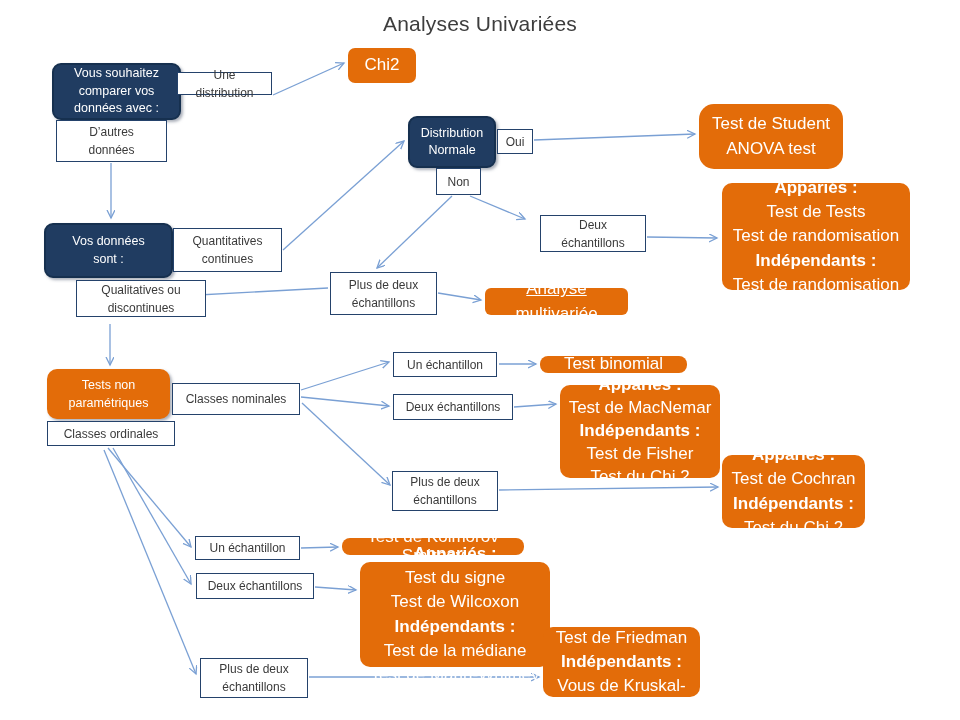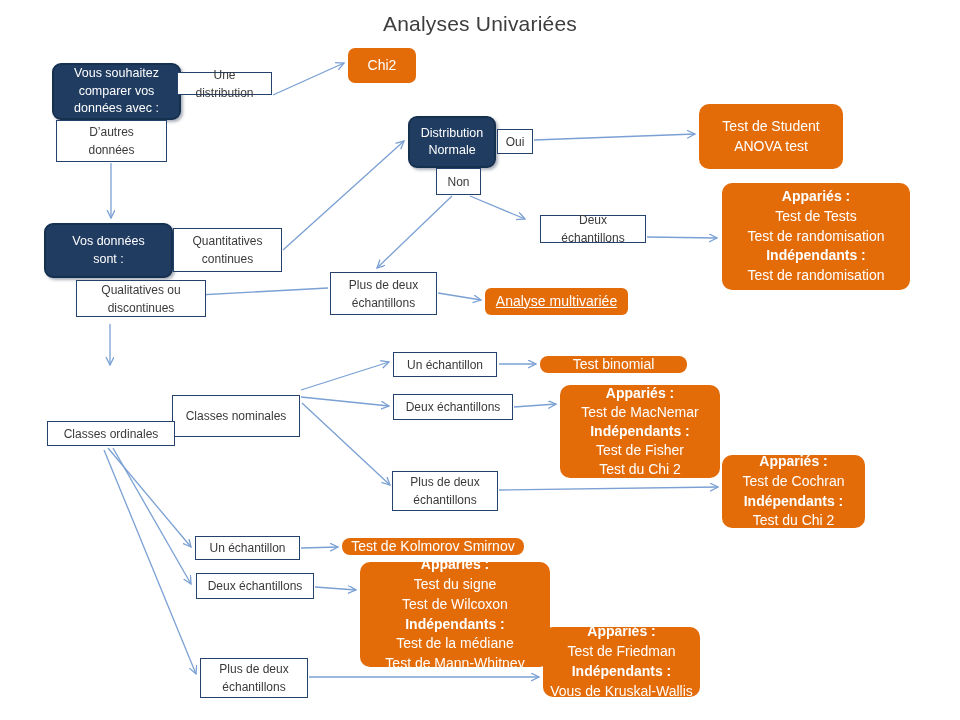--- a/index.html
+++ b/index.html
@@ -8,42 +8,42 @@
   .page-title{position:absolute;left:0;right:0;top:12px;text-align:center;
               font-size:21px;color:#3d3d3d;letter-spacing:.2px;}
   svg.edges{position:absolute;left:0;top:0;z-index:1;pointer-events:none;}
   .node{position:absolute;box-sizing:border-box;display:flex;flex-direction:column;
         align-items:center;justify-content:center;text-align:center;z-index:2;}
   .blue{background:#203c61;border:2.5px solid #16304f;border-radius:9px;color:#fff;
         font-size:12.5px;line-height:1.4;white-space:pre-line;
         box-shadow:2px 2px 3px rgba(90,100,120,.5);}
   .white{background:#fff;border:1.5px solid #24426b;color:#3a3a3a;font-size:12px;
          line-height:1.5;white-space:pre-line;}
-  .orange{background:#e36c09;border-radius:10px;color:#fff;font-size:14px;line-height:1.42;}
+  .orange{background:#e36c09;border-radius:10px;color:#fff;font-size:17px;line-height:1.42;}
   .orange .bold-line{font-weight:bold;}
   .bar{border-radius:8px;line-height:1.1;}
   .hub{font-size:12.5px;line-height:1.45;box-shadow:2px 2px 3px rgba(90,100,120,.5);}
 
   #n-vous{left:52px;top:63px;width:129px;height:57px;}
   #n-unedist{left:177px;top:72px;width:95px;height:23px;}
   #n-chi2{left:348px;top:48px;width:68px;height:35px;border-radius:7px;}
   #n-dautres{left:56px;top:120px;width:111px;height:42px;}
   #n-distnorm{left:408px;top:116px;width:88px;height:52px;}
   #n-oui{left:497px;top:129px;width:36px;height:25px;}
   #n-non{left:436px;top:168px;width:45px;height:27px;}
-  #n-student{left:699px;top:104px;width:144px;height:65px;}
-  #n-deux-haut{left:540px;top:215px;width:106px;height:28px;}
+  #n-student{left:699px;top:104px;width:144px;height:65px;border-radius:15px;}
+  #n-deux-haut{left:540px;top:215px;width:106px;height:37px;}
   #n-walsh{left:722px;top:183px;width:188px;height:107px;}
   #n-vosdonnees{left:44px;top:223px;width:129px;height:55px;}
   #n-quant{left:173px;top:228px;width:109px;height:44px;}
   #n-plusdeux-haut{left:330px;top:272px;width:107px;height:43px;}
   #n-multivariee{left:485px;top:288px;width:143px;height:27px;border-radius:6px;text-decoration:underline;}
   #n-qualit{left:45px;top:280px;width:130px;height:37px;margin-left:31px;}
   #n-tnp{left:47px;top:369px;width:123px;height:50px;}
-  #n-classnom{left:172px;top:395px;width:128px;height:42px;}
+  #n-classnom{left:172px;top:383px;width:128px;height:32px;}
   #n-classord{left:47px;top:421px;width:128px;height:25px;}
   #n-unech-mid{left:393px;top:352px;width:104px;height:25px;}
   #n-binomial{left:540px;top:356px;width:147px;height:17px;}
   #n-deuxech-mid{left:393px;top:394px;width:120px;height:26px;}
   #n-macnemar{left:560px;top:385px;width:160px;height:93px;line-height:1.35;}
   #n-plusdeux-mid{left:392px;top:471px;width:106px;height:40px;}
   #n-cochran{left:722px;top:455px;width:143px;height:73px;}
   #n-unech-bas{left:195px;top:536px;width:105px;height:24px;}
   #n-kolmorov{left:342px;top:538px;width:182px;height:17px;}
   #n-deuxech-bas{left:196px;top:573px;width:118px;height:26px;}
@@ -124,20 +124,24 @@
   <div id="n-quant" class="node white">Quantitatives
 continues</div>
   <div id="n-plusdeux-haut" class="node white">Plus de deux
 échantillons</div>
   <div id="n-multivariee" class="node orange">
       <div>Analyse multivariée</div>
     </div>
   <div id="n-qualit" class="node white">Qualitatives ou
 discontinues</div>
 
+  <div id="n-tnp" class="node orange hub">
+      <div>Tests non</div>
+      <div>paramétriques</div>
+    </div>
   <div id="n-classnom" class="node white">Classes nominales</div>
   <div id="n-classord" class="node white">Classes ordinales</div>
 
   <div id="n-unech-mid" class="node white">Un échantillon</div>
   <div id="n-binomial" class="node orange bar">
       <div>Test binomial</div>
     </div>
   <div id="n-deuxech-mid" class="node white">Deux  échantillons</div>
   <div id="n-macnemar" class="node orange">
       <div class="bold-line">Appariés :</div>

